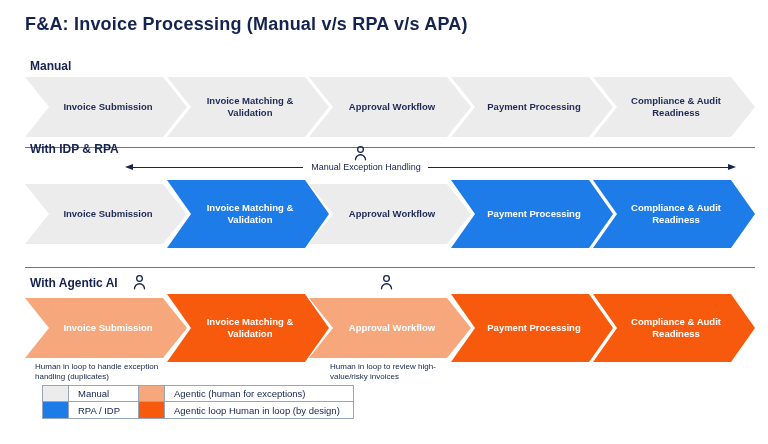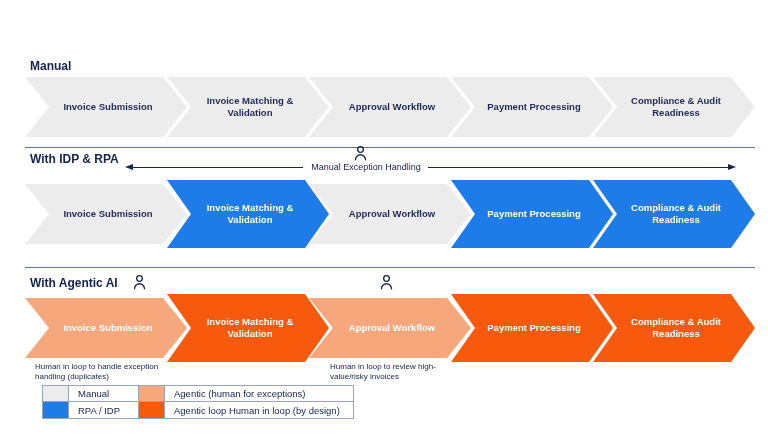--- a/index.html
+++ b/index.html
@@ -71,20 +71,21 @@
   .sw-manual{background:#ECECEC;}
   .sw-rpa{background:#1E7CE8;}
   .sw-light{background:#F6A77B;}
   .sw-dark{background:#F85A0D;}
 </style>
 </head>
 <body>
 
 <div class="canvas">
 
+  <h1 class="title">F&amp;A: Invoice Processing (Manual v/s RPA v/s APA)</h1>
 
   <div class="row-label" style="top:59px">Manual</div>
   <div class="band" style="top:73px">
     <div class="chev c-manual t-navy">
         <span>Invoice Submission</span>
       </div>
     <div class="chev c-manual t-navy">
         <span>Invoice Matching &amp; Validation</span>
       </div>
     <div class="chev c-manual t-navy">
@@ -93,21 +94,21 @@
     <div class="chev c-manual t-navy">
         <span>Payment Processing</span>
       </div>
     <div class="chev c-manual t-navy">
         <span>Compliance &amp; Audit Readiness</span>
       </div>
   </div>
 
   <div class="divider" style="top:147px"></div>
 
-  <div class="row-label" style="top:152px">With IDP &amp; RPA</div>
+  <div class="row-label" style="top:142px">With IDP &amp; RPA</div>
 
   <div class="hline" style="left:131px;top:167px;width:172px"></div>
   <div class="ah ah-left" style="left:125px;top:164px"></div>
   <svg class="person" style="left:352px;top:145px" width="17" height="17" viewBox="0 0 18 18">
     <circle cx="9" cy="4.8" r="3" fill="none" stroke="#16254D" stroke-width="1.4"></circle>
     <path d="M3.7 15.6 a5.3 5.3 0 0 1 10.6 0" fill="none" stroke="#16254D" stroke-width="1.4" stroke-linecap="round"></path>
   </svg>
   <div class="exc-label">Manual Exception Handling</div>
   <div class="hline" style="left:428px;top:167px;width:300px"></div>
   <div class="ah ah-right" style="left:728px;top:164px"></div>

